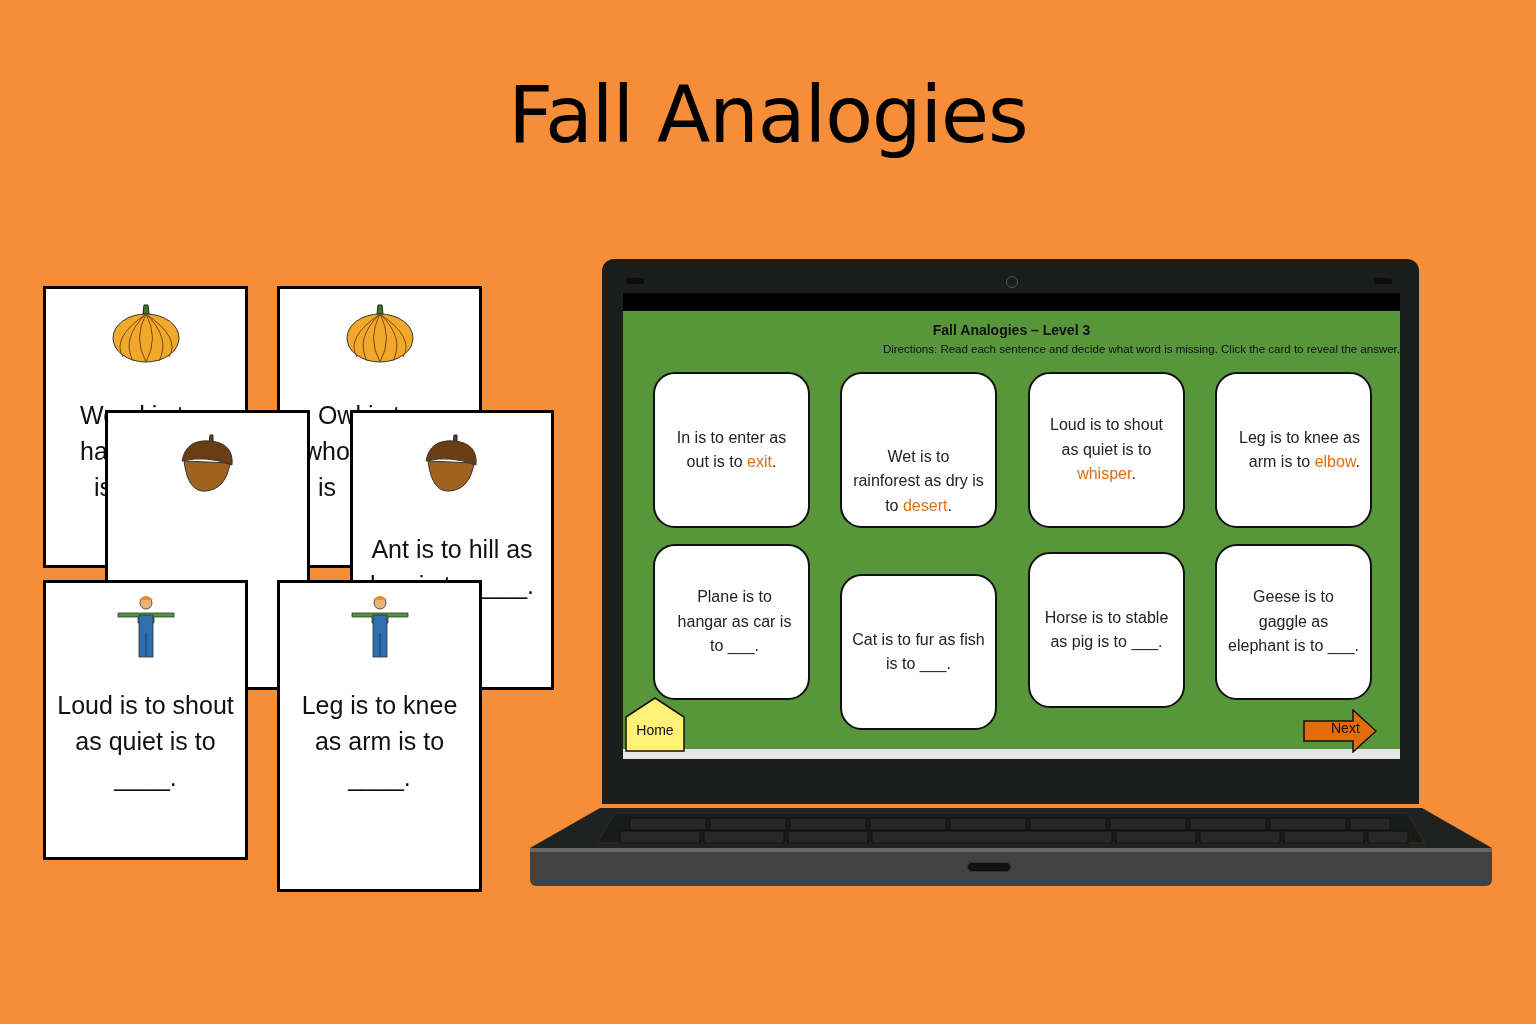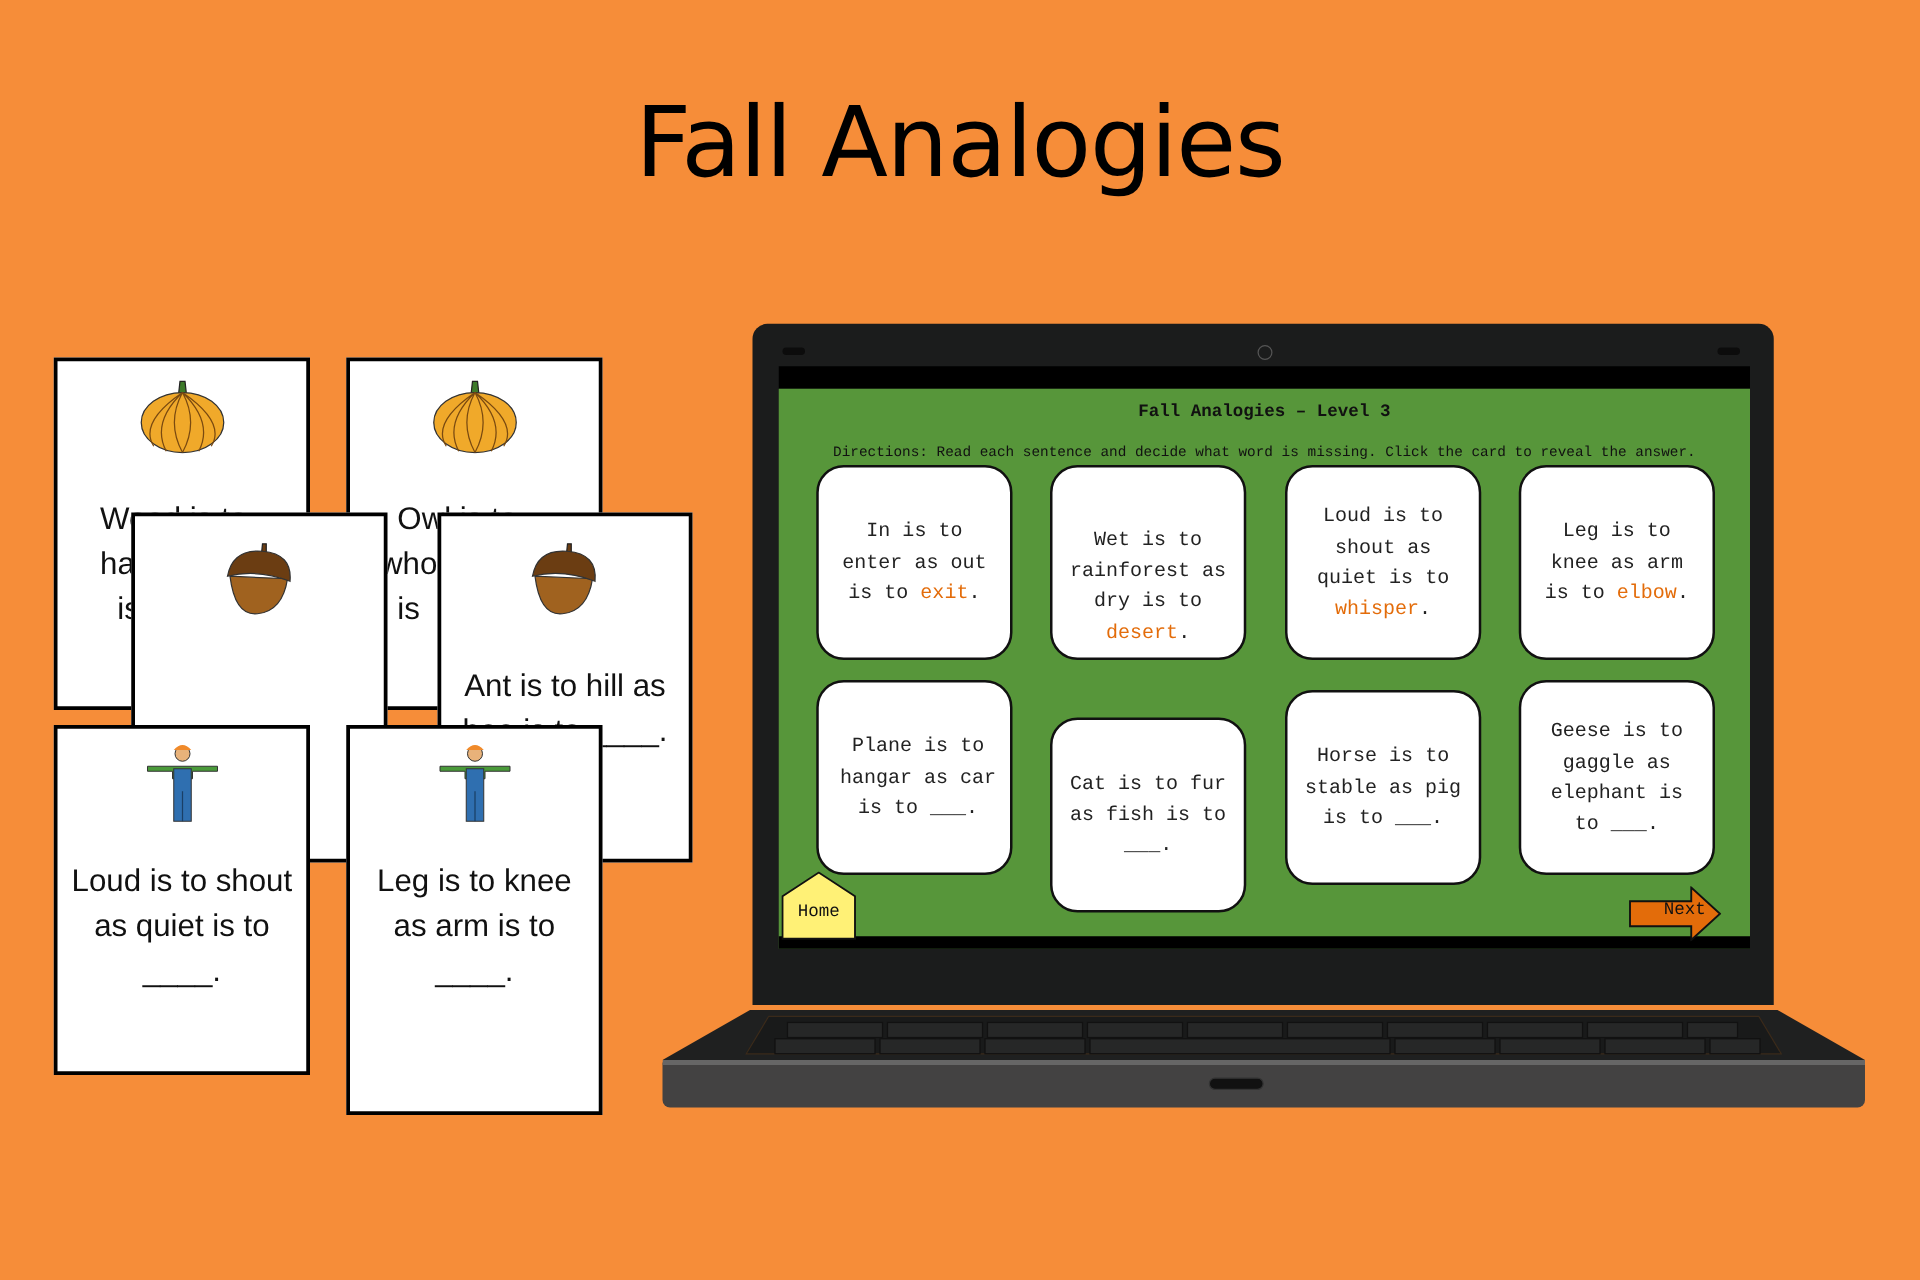--- a/index.html
+++ b/index.html
@@ -31,30 +31,30 @@
   
   .laptop-lid {
     position: absolute; left: 602px; top: 259px; width: 817px; height: 545px;
     background: #1b1c1c; border-radius: 12px 12px 0 0;
   }
   .cam { position: absolute; left: 1006px; top: 276px; width: 12px; height: 12px; border: 1.5px solid #555; border-radius: 50%; }
   .lid-slot { position: absolute; top: 278px; width: 18px; height: 6px; background: #0c0c0c; border-radius: 3px; }
   .screen-top { position: absolute; left: 623px; top: 293px; width: 777px; height: 18px; background: #000; }
   .screen {
     position: absolute; left: 623px; top: 311px; width: 777px; height: 448px;
-    background: #57963A; border-bottom: 10px solid #000000;
-    font-family: Liberation Mono, monospace;
+    background: #57963A; border-bottom: 10px solid #e5e5e5;
+    font-family: Liberation Sans, sans-serif;
   }
   .screen-title {
     position: absolute; left: 0; top: 11px; width: 100%; text-align: center;
     font-size: 14px; font-weight: bold; color: #111;
   }
   .screen-directions {
-    position: absolute; left: 0; top: 32px; width: 100%; text-align: center;
-    font-size: 11.5px; color: #111; margin-top: 13px;
+    position: absolute; left: 0; top: 32px; width: 100%; text-align: right;
+    font-size: 11.5px; color: #111;
   }
   .tile {
     position: absolute; width: 157px; height: 156px; background: #fff;
     border: 2px solid #111; border-radius: 22px;
     display: flex; align-items: center; justify-content: center;
     text-align: center; padding: 8px 10px;
     font-size: 16px; line-height: 24.5px; color: #222; cursor: pointer;
   }
   .answer { color: #E36C0A; }
 
@@ -159,21 +159,21 @@
 
   <div class="tile" style="left:30px;top:61px;">
     <div><span>In is to enter as out is to </span><span class="answer">exit</span><span>.</span></div>
   </div>
   <div class="tile" style="left:217px;top:61px;align-items:flex-end;">
     <div><span>Wet is to rainforest as dry is to </span><span class="answer">desert</span><span>.</span></div>
   </div>
   <div class="tile" style="left:405px;top:61px;">
     <div><span>Loud is to shout as quiet is to </span><span class="answer">whisper</span><span>.</span></div>
   </div>
-  <div class="tile" style="left:592px;top:61px;">
+  <div class="tile" style="left:592px;top:61px;text-align:right;">
     <div><span>Leg is to knee as arm is to </span><span class="answer">elbow</span><span>.</span></div>
   </div>
 
   <div class="tile" style="left:30px;top:233px;padding-left:16px;">
     <div><span>Plane is to hangar as car is to ___.</span></div>
   </div>
   <div class="tile" style="left:217px;top:243px;margin-top:20px;">
     <div><span>Cat is to fur as fish is to ___.</span></div>
   </div>
   <div class="tile" style="left:405px;top:241px;justify-content:center;">

